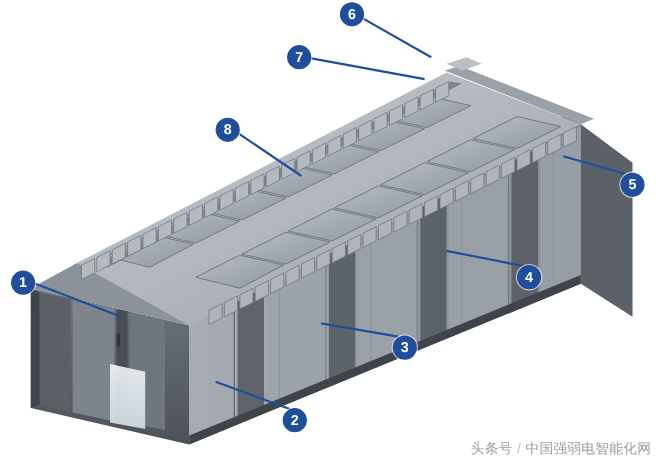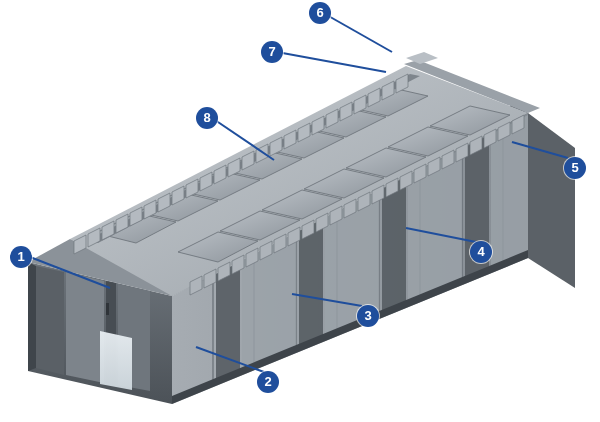--- a/index.html
+++ b/index.html
@@ -231,14 +231,17 @@
 
   <div class="callout" style="left:10px;  top:246px;">1</div>
   <div class="callout" style="left:257px; top:371px;">2</div>
   <div class="callout" style="left:357px; top:305px;">3</div>
   <div class="callout" style="left:470px; top:241px;">4</div>
   <div class="callout" style="left:564px; top:157px;">5</div>
   <div class="callout" style="left:309px; top:2px;">6</div>
   <div class="callout" style="left:261px; top:41px;">7</div>
   <div class="callout" style="left:196px; top:107px;">8</div>
 
+  <div class="watermark">
+    <span>头条号</span><span class="wm-sep">/</span><span>中国强弱电智能化网</span>
+  </div>
 
 </div>
 
 </body></html>

